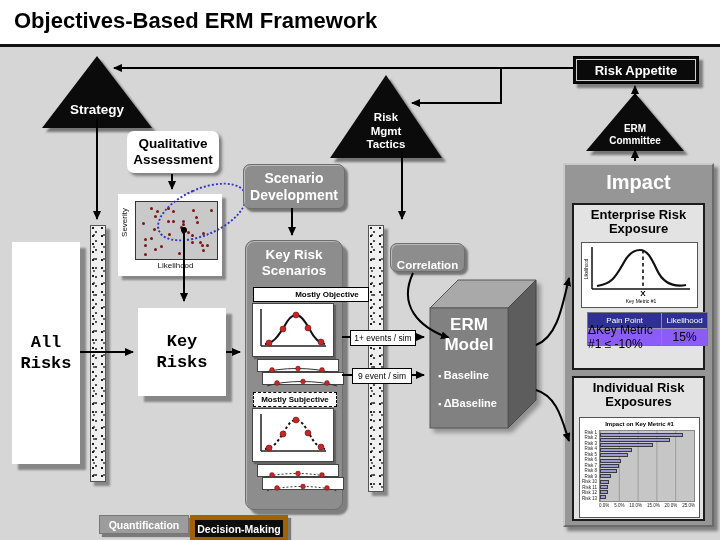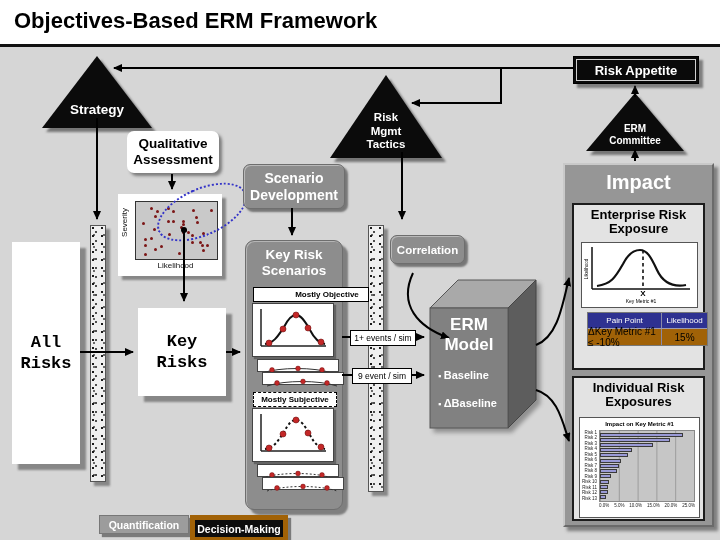--- a/index.html
+++ b/index.html
@@ -33,21 +33,21 @@
     color:#fff;font-weight:bold;font-size:13px;display:flex;align-items:center;justify-content:center;z-index:6;}
 
   
   .callout-white{position:absolute;background:#fff;border-radius:7px;color:#000;font-weight:bold;text-align:center;
     display:flex;align-items:center;justify-content:center;box-shadow:3px 3px 3px rgba(40,40,40,.5);z-index:4;}
   .callout-gray{position:absolute;background:#8d8d8d;border-radius:7px;color:#fff;font-weight:bold;text-align:center;
     display:flex;align-items:center;justify-content:center;border:1px solid #6e6e6e;
     box-shadow:inset 1px 1px 0 #b9b9b9, 3px 3px 2px rgba(40,40,40,.55);z-index:4;}
   #qualitative-box{left:127px;top:84px;width:92px;height:42px;font-size:13.5px;line-height:1.15;}
   #scenario-box{left:243px;top:117px;width:100px;height:43px;font-size:14px;line-height:1.15;}
-  #correlation-box{left:390px;top:188px;width:73px;height:27px;font-size:11.5px;}
+  #correlation-box{left:390px;top:196px;width:73px;height:27px;font-size:11.5px;align-items:flex-end;}
 
   
   #scatter-fig{position:absolute;left:118px;top:147px;width:104px;height:82px;background:#fff;
     box-shadow:4px 4px 2px rgba(40,40,40,.45);z-index:3;}
   #scatter-plot{position:absolute;left:17px;top:7px;width:81px;height:57px;background:#c9c9c9;border:1px solid #333;}
   #scatter-ylabel{position:absolute;left:-22px;top:24px;width:56px;text-align:center;font-size:8px;color:#111;
     transform:rotate(-90deg);}
   #scatter-xlabel{position:absolute;left:17px;top:67px;width:81px;text-align:center;font-size:8px;color:#111;}
   .sdot{position:absolute;width:3px;height:3px;border-radius:50%;}
   #scatter-ellipse{position:absolute;left:36px;top:-6px;width:92px;height:44px;border:2px dotted #3434c8;
@@ -108,21 +108,21 @@
   #impact-title{text-align:center;color:#fff;font-weight:bold;font-size:20px;margin-top:6px;}
   .sub-box{position:absolute;left:7px;width:133px;background:#e3e3e3;border:2px solid #1c1c1c;box-sizing:border-box;}
   #enterprise-box{top:38px;height:167px;}
   #individual-box{top:211px;height:145px;}
   .sub-title{text-align:center;color:#000;font-weight:bold;font-size:13px;line-height:1.1;margin-top:3px;}
   #ent-chart{position:absolute;left:7px;top:37px;width:115px;height:64px;background:#fff;border:1px solid #555;}
   
   #pain-table{position:absolute;left:13px;top:107px;width:119px;border:1px solid #777;font-weight:normal;}
   .pt-row{display:flex;height:16px;}
   .pt-row.header{background:#2e3191;color:#fff;font-size:8px;height:15px;}
-  .pt-row.r0{background:#a16207;color:#000;font-size:10px;}
+  .pt-row.r0{background:#8b5cf6;color:#000;font-size:12px;}
   .pt-row.r1{background:#e9e9f2;color:#000;font-size:7.5px;}
   .pt-c0{width:62%;display:flex;align-items:center;justify-content:center;border-right:1px solid #8a8aa8;}
   .pt-c1{width:38%;display:flex;align-items:center;justify-content:center;}
   .pt-row + .pt-row{border-top:1px solid #9a9ab4;}
   
   #ind-chart{position:absolute;left:5px;top:39px;width:119px;height:99px;background:#fff;border:1px solid #555;}
   #ind-title{text-align:center;font-size:6px;font-weight:bold;color:#000;margin-top:3px;}
   #ind-plot-wrap{position:absolute;left:2px;top:12px;width:113px;height:72px;display:flex;}
   #bar-labels{width:17px;display:flex;flex-direction:column;}
   #bar-labels div{flex:1;font-size:4.5px;color:#222;text-align:right;padding-right:2px;line-height:1;

